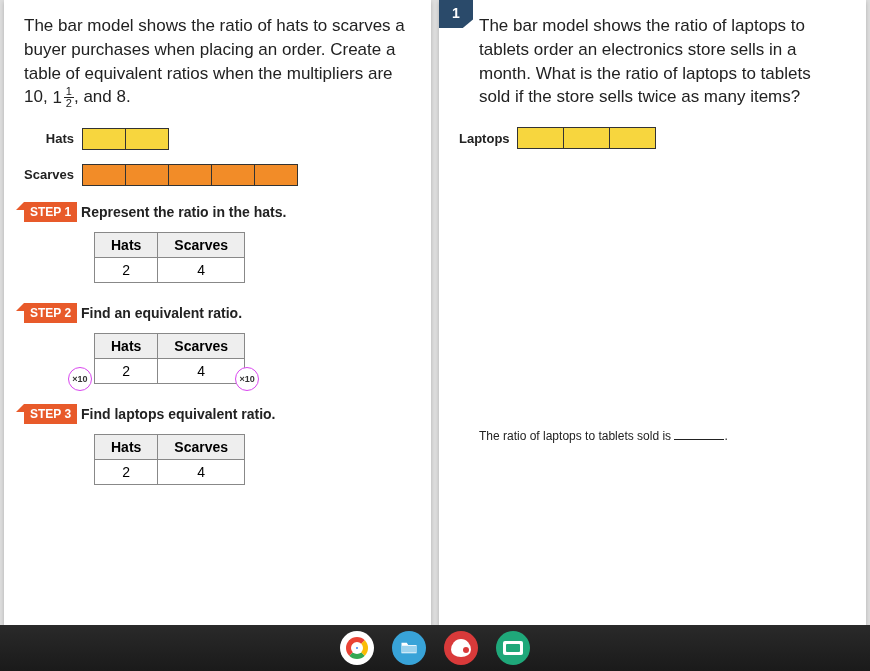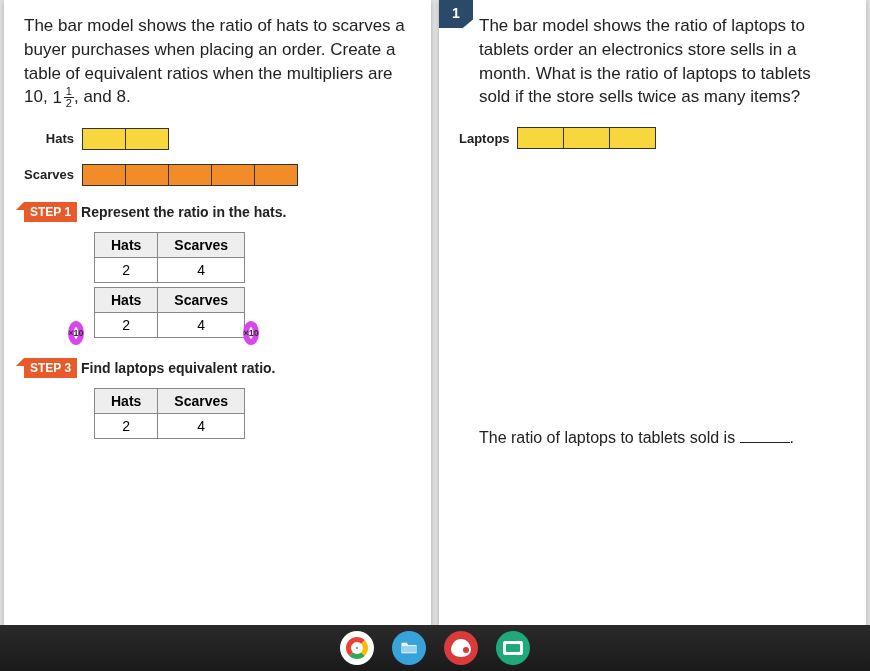--- a/index.html
+++ b/index.html
@@ -90,36 +90,36 @@
     border: 1px solid #888;
     padding: 4px 16px;
     font-size: 14px;
     text-align: center;
     background: #fff;
   }
   table.ratio th { background: #eee; font-weight: bold; }
   .table-wrap { position: relative; display: inline-block; }
   .mult-arrow {
     position: absolute;
-    width: 16px; height: 24px;
-    border: 6px solid #d946ef;
+    width: 24px; height: 24px;
+    border: 1px solid #d946ef;
     border-radius: 50%;
     font-size: 9px;
     display: flex;
     align-items: center;
     justify-content: center;
     background: #fff;
     color: #333;
     font-weight: bold;
   }
   .mult-left { left: 44px; top: 34px; }
   .mult-right { right: -14px; top: 34px; }
 
   .answer-line {
-    font-size: 16px;
+    font-size: 12px;
     color: #222;
     margin-top: 280px;
     padding-left: 20px;
   }
   .blank { display: inline-block; width: 50px; border-bottom: 1.5px solid #222; vertical-align: baseline; }
 
   .taskbar {
     position: absolute;
     bottom: 0; left: 0; right: 0;
     height: 46px;
@@ -194,20 +194,24 @@
           <th>Scarves</th>
         </tr>
         <tr>
           <td>2</td>
           <td>4</td>
         </tr>
       </tbody>
         </table>
     </div>
 
+    <div class="step-line">
+      <span class="step-badge">STEP 2</span>
+      <span class="text">Find an equivalent ratio.</span>
+    </div>
     <div class="table-wrap">
       <div class="mult-arrow mult-left">×10</div>
       <table class="ratio">
         <tbody>
             <tr>
           <th>Hats</th>
           <th>Scarves</th>
         </tr>
         <tr>
           <td>2</td>

